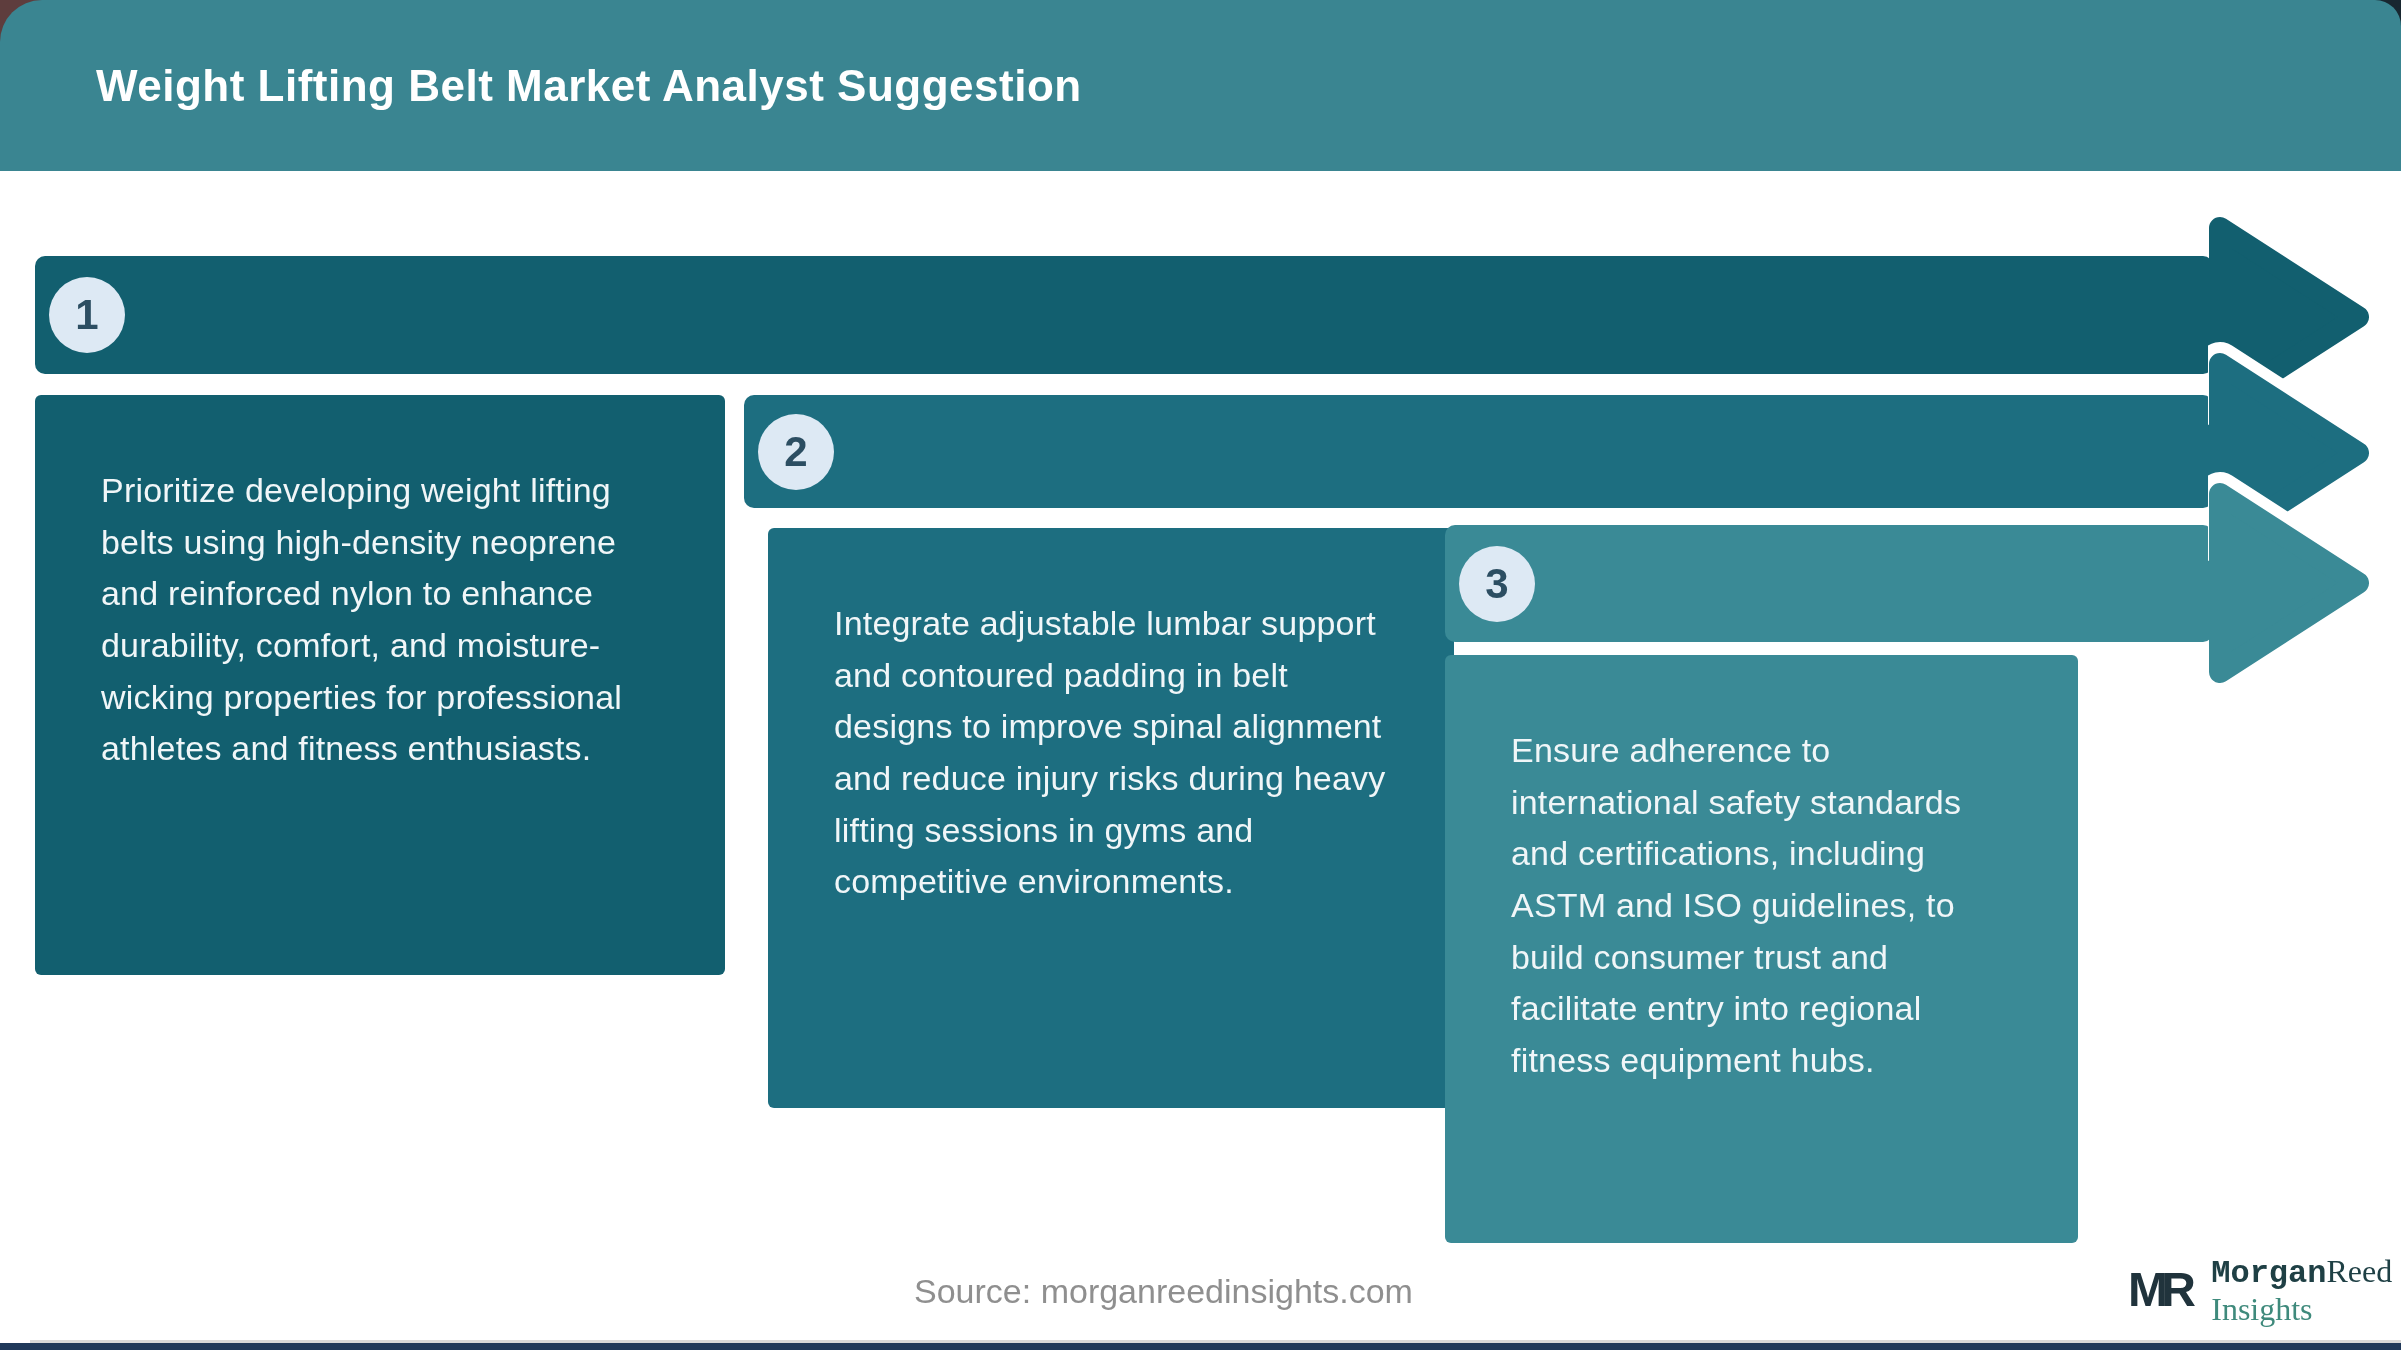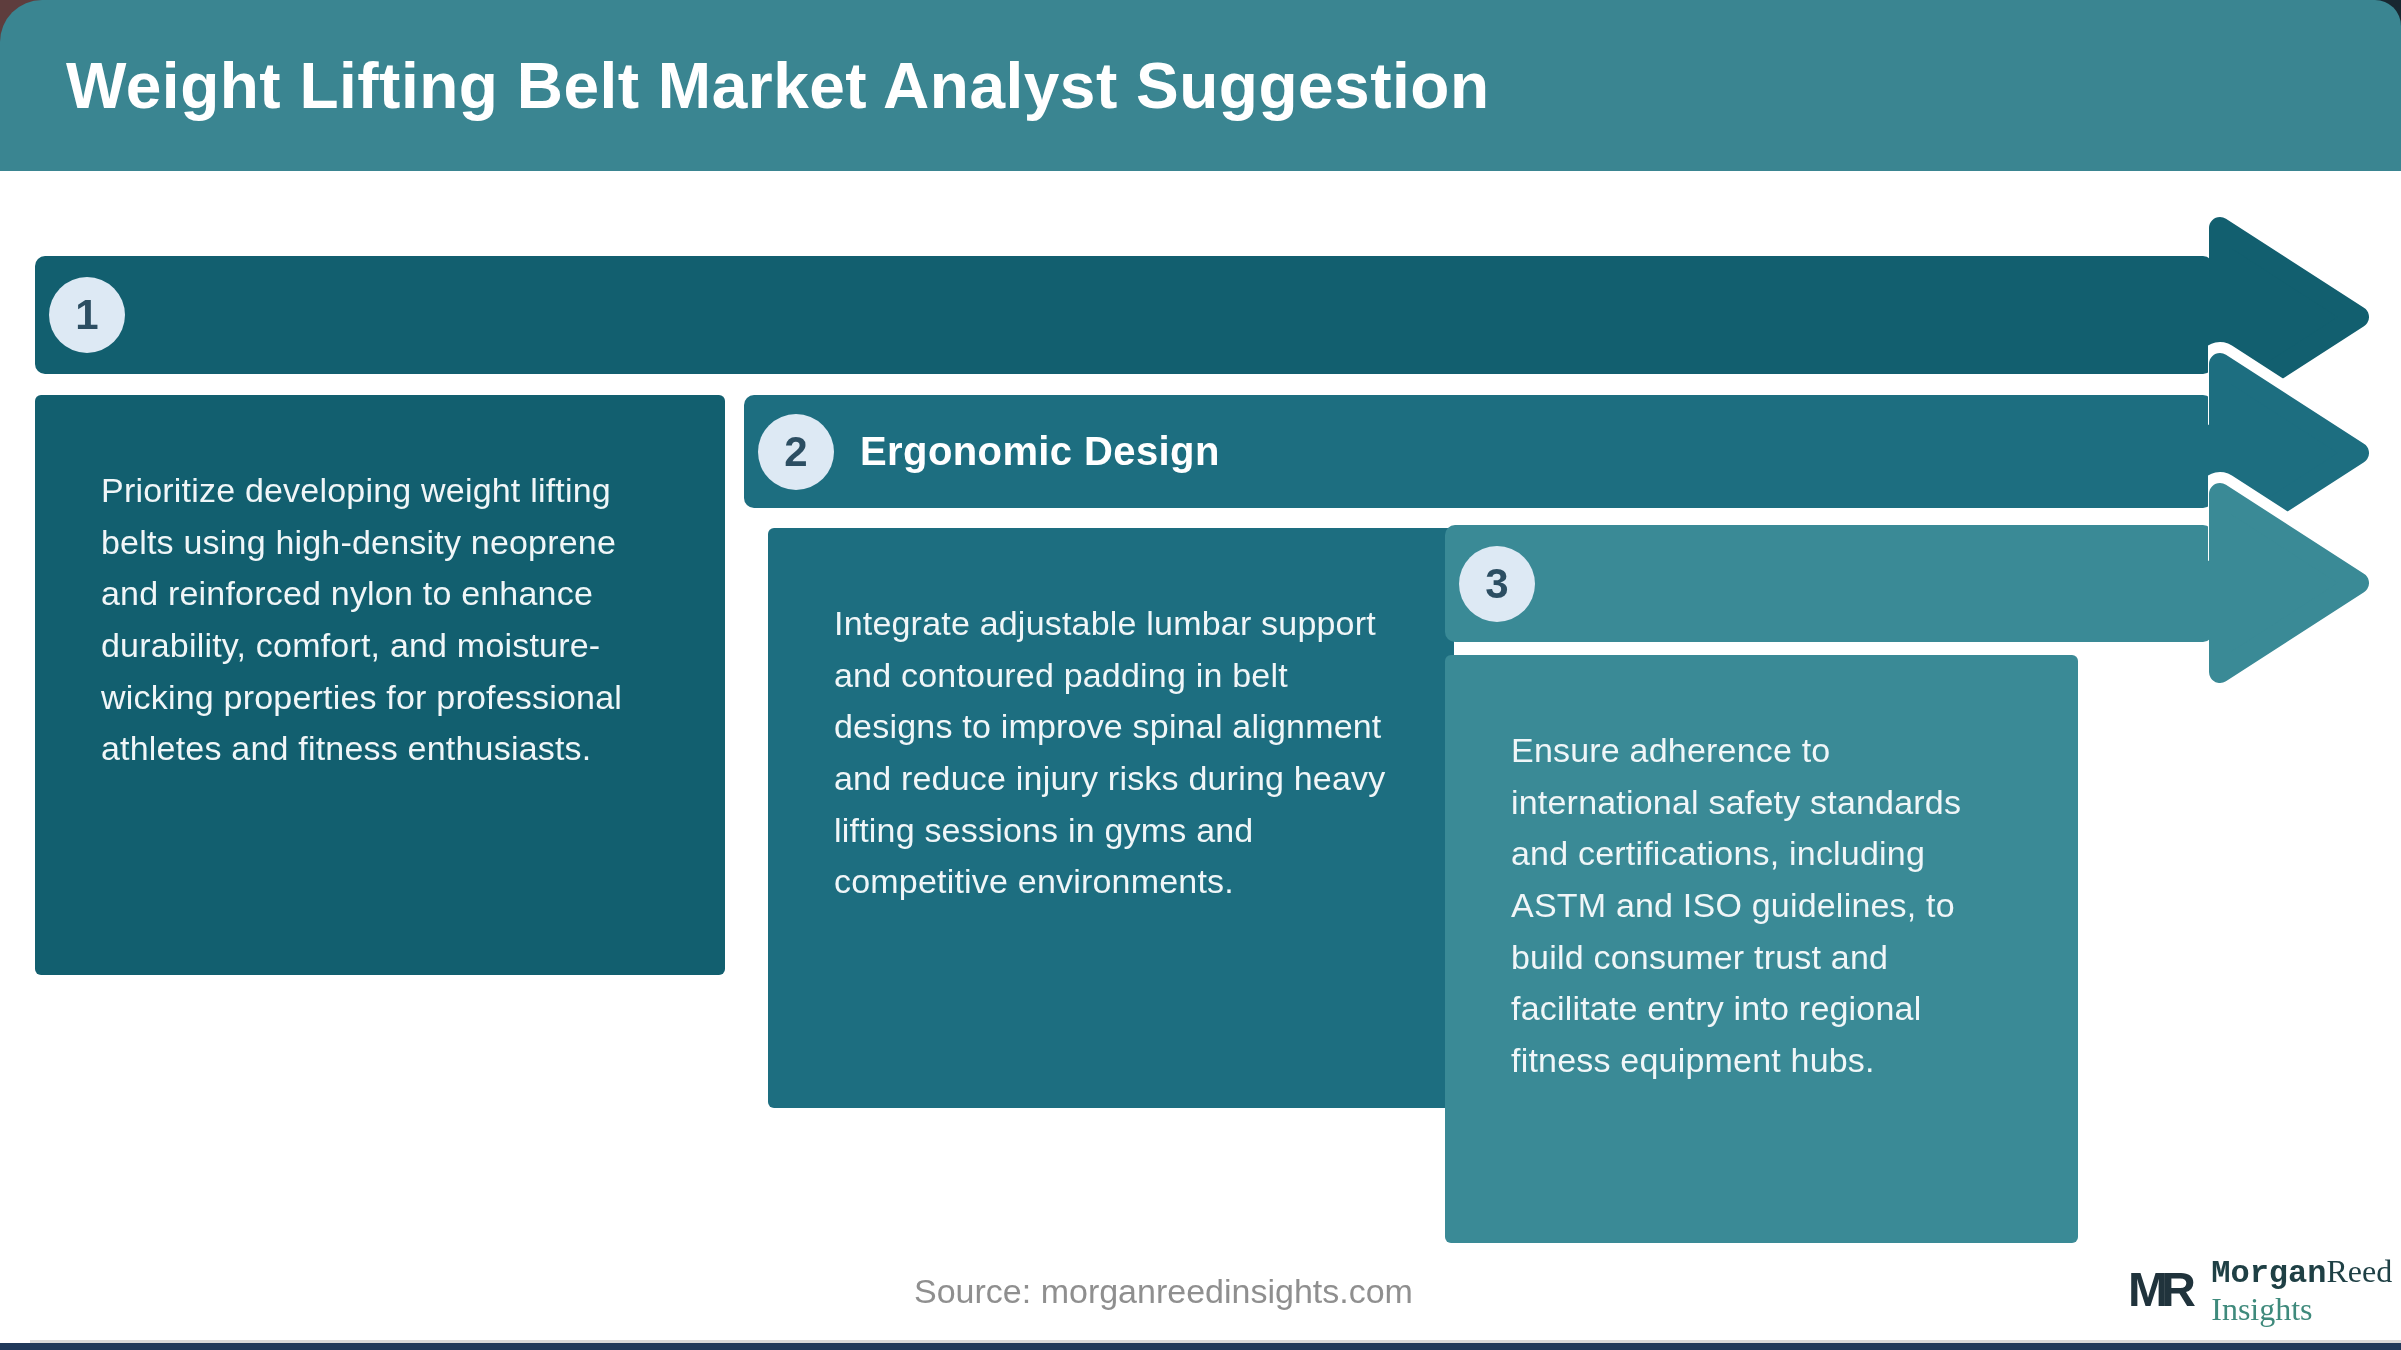--- a/index.html
+++ b/index.html
@@ -5,21 +5,21 @@
   html,body{margin:0;padding:0;background:#ffffff;}
   body{width:2401px;height:1350px;position:relative;overflow:hidden;
        font-family:"Liberation Sans", sans-serif;}
 
   .corner{position:absolute;top:0;width:46px;height:46px;z-index:0;}
   .corner-tl{left:0;background:#5e3d3d;}
   .corner-tr{right:0;background:#182730;}
 
   .header{position:absolute;left:0;top:0;width:2401px;height:171px;z-index:1;
           border-radius:42px 26px 0 0;display:flex;align-items:center;}
-  .header h1{margin:0;padding-left:66px;font-size:64px;font-weight:700;
+  .header h1{margin:0;padding-left:96px;font-size:44px;font-weight:700;
              color:#ffffff;letter-spacing:0.5px;}
 
   .band{position:absolute;z-index:2;border-radius:10px;display:flex;align-items:center;}
   .num{flex:0 0 auto;width:76px;height:76px;margin-left:14px;border-radius:50%;
        background:#dde9f4;display:flex;align-items:center;justify-content:center;}
   .num span{font-size:42px;font-weight:700;color:#2c4e62;}
   .band-title{margin-left:26px;font-size:40px;font-weight:700;color:#ffffff;
               letter-spacing:0.4px;white-space:nowrap;}
 
   .s1-band{left:35px;top:256px;width:2178px;height:118px;}
@@ -77,21 +77,20 @@
   <polygon points="12,26 150,115 12,204" stroke-width="22" stroke-linejoin="round" fill="#125f6f" stroke="#125f6f"></polygon>
 </svg>
 <div class="box s1-box" style="background-color: rgb(18, 95, 111);">
   <p>Prioritize developing weight lifting belts using high-density neoprene and reinforced nylon to enhance durability, comfort, and moisture-wicking properties for professional athletes and fitness enthusiasts.</p>
 </div>
 
 <div class="band s2-band" style="background-color: rgb(29, 110, 128);">
   <span class="num">
       <span>2</span>
     </span>
-  <span class="band-title">Ergonomic Design</span>
 </div>
 <svg class="head s2-head" viewBox="0 0 170 230">
   <polyline points="12,26 150,115 12,204" fill="none" stroke="#ffffff" stroke-width="44" stroke-linejoin="round" stroke-linecap="round"></polyline>
   <polygon points="12,26 150,115 12,204" stroke-width="22" stroke-linejoin="round" fill="#1d6e80" stroke="#1d6e80"></polygon>
 </svg>
 <div class="box s2-box" style="background-color: rgb(29, 110, 128);">
   <p>Integrate adjustable lumbar support and contoured padding in belt designs to improve spinal alignment and reduce injury risks during heavy lifting sessions in gyms and competitive environments.</p>
 </div>
 
 <div class="band s3-band" style="background-color: rgb(58, 138, 150);">

